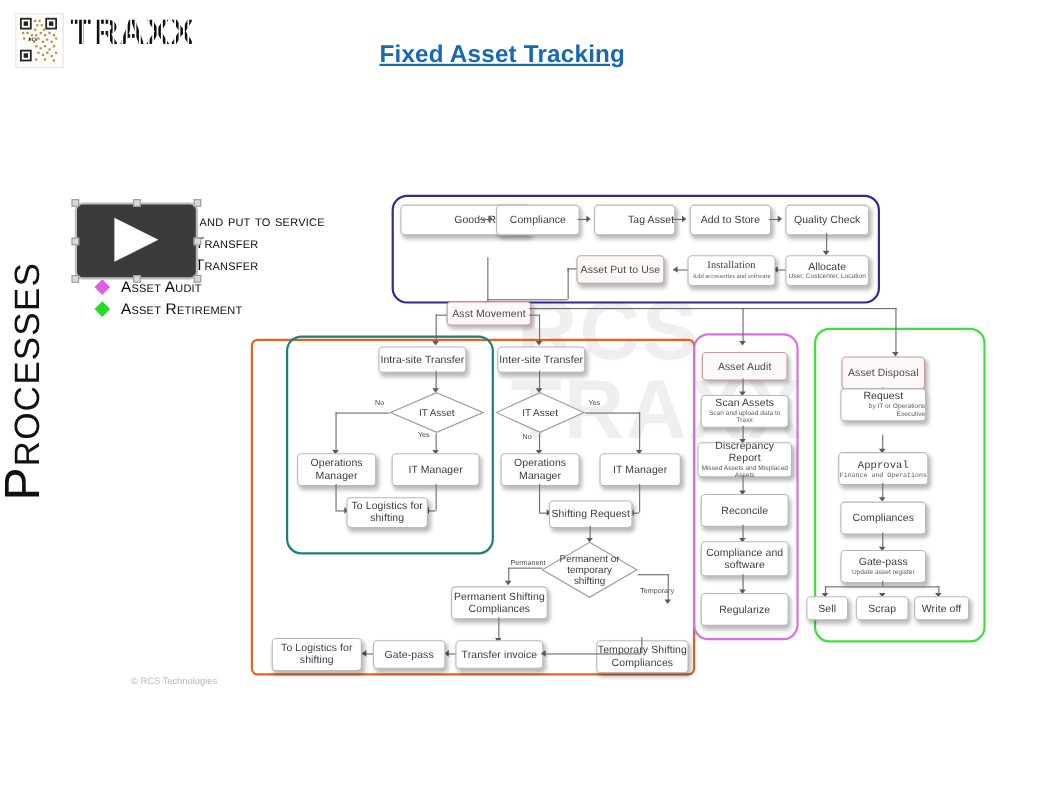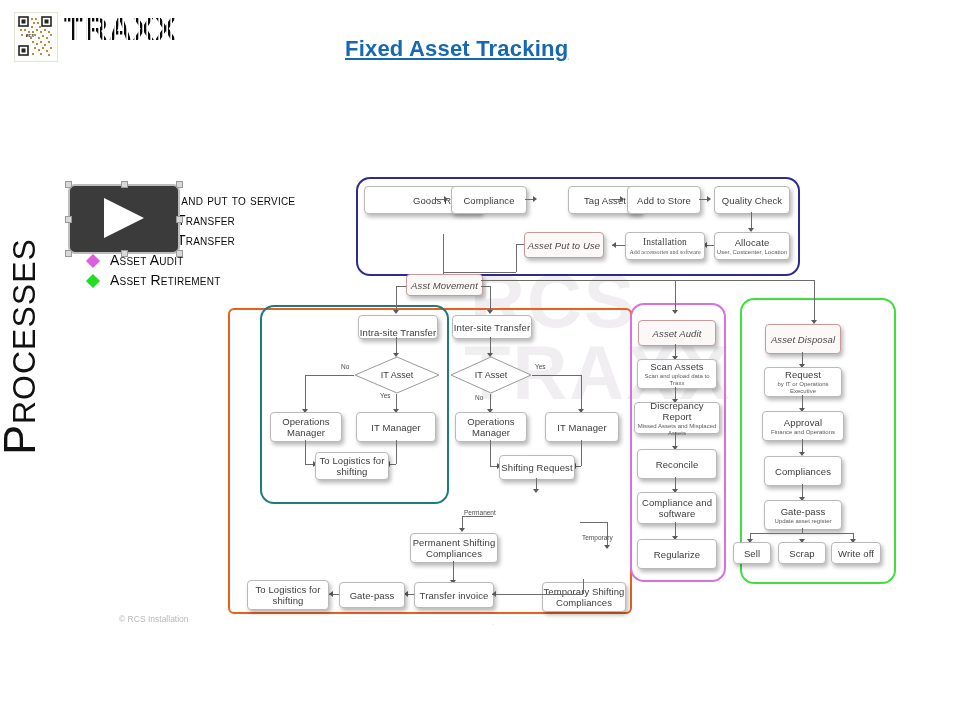--- a/index.html
+++ b/index.html
@@ -57,21 +57,21 @@
   #grp-disposal{left:740px;top:298px;width:152px;height:282px;border:2px solid #3ee03e;}
 
   
   .node{position:absolute;background:#ffffff;border:1px solid #b9b9b9;border-radius:4px;
      box-shadow:2px 3px 4px rgba(0,0,0,.28);
      display:flex;flex-direction:column;align-items:center;justify-content:center;
      text-align:center;color:#3b3b3b;}
   .node .t{font-size:9.5px;line-height:11px;letter-spacing:.1px;}
   .node .s{font-size:6px;line-height:7px;color:#5a5a5a;margin-top:1px;}
   .node.accent{border:1px solid #c99a9a;background:#fdf8f8;}
-  .node.accent .t{color:#4a4a4a;font-style:italic;}
+  .node.accent .t{color:#4a4a4a;}
 
   
   .decision{position:absolute;}
   .decision .dshape{position:absolute;left:0;top:0;width:100%;height:100%;}
   .decision .dlabel{position:absolute;left:0;top:0;width:100%;height:100%;
      display:flex;flex-direction:column;align-items:center;justify-content:center;
      text-align:center;font-size:9px;line-height:10px;color:#3b3b3b;}
 
   
   .ln{position:absolute;background:#6b6b6b;}
@@ -206,21 +206,21 @@
     </div>
   <div class="ln lnh" style="left:436px;top:199px;width:10px;"></div>
   <div class="arr arr-r" style="left:444px;top:196px;"></div>
 
   <div class="node" style="left:451px;top:186px;width:74px;height:26px;">
     <span class="t">Compliance</span>
     </div>
   <div class="ln lnh" style="left:525px;top:199px;width:10px;"></div>
   <div class="arr arr-r" style="left:533px;top:196px;"></div>
 
-  <div class="node" style="left:568px;top:186px;width:72px;height:26px;">
+  <div class="node" style="left:540px;top:186px;width:72px;height:26px;align-items:flex-end;">
     <span class="t">Tag Asset</span>
     </div>
   <div class="ln lnh" style="left:612px;top:199px;width:10px;"></div>
   <div class="arr arr-r" style="left:620px;top:196px;"></div>
 
   <div class="node" style="left:627px;top:186px;width:72px;height:26px;">
     <span class="t">Add to Store</span>
     </div>
   <div class="ln lnh" style="left:699px;top:199px;width:10px;"></div>
   <div class="arr arr-r" style="left:707px;top:196px;"></div>
@@ -273,21 +273,21 @@
   <div class="arr arr-d" style="left:487px;top:310px;"></div>
 
   <div class="ln lnh" style="left:481px;top:280px;width:195px;"></div>
   <div class="ln lnv" style="left:675px;top:280px;height:32px;"></div>
   <div class="arr arr-d" style="left:672px;top:310px;"></div>
 
   <div class="ln lnh" style="left:675px;top:280px;width:140px;"></div>
   <div class="ln lnv" style="left:814px;top:280px;height:42px;"></div>
   <div class="arr arr-d" style="left:811px;top:320px;"></div>
 
-  <div class="node" style="left:358px;top:315px;width:78px;height:22px;justify-content:flex-end;">
+  <div class="node" style="left:344px;top:315px;width:78px;height:22px;">
     <span class="t">Intra-site Transfer</span>
     </div>
   <div class="ln lnv" style="left:396px;top:337px;height:18px;"></div>
   <div class="arr arr-d" style="left:393px;top:353px;"></div>
 
   <div class="decision" style="left:354px;top:356px;width:86px;height:38px;">
     <svg class="dshape" viewBox="0 0 86 38">
         <polygon points="43,1 85,19 43,37 1,19" fill="#ffffff" stroke="#9a9a9a" stroke-width="1"></polygon>
       </svg>
     <div class="dlabel">
@@ -362,20 +362,28 @@
   <div class="ln lnh" style="left:572px;top:466px;width:9px;"></div>
   <div class="arr arr-l" style="left:572px;top:463px;"></div>
 
   <div class="node" style="left:499px;top:455px;width:74px;height:23px;">
     <span class="t">Shifting Request</span>
     </div>
 
   <div class="ln lnv" style="left:536px;top:478px;height:13px;"></div>
   <div class="arr arr-d" style="left:533px;top:489px;"></div>
 
+  <div class="decision" style="left:492px;top:492px;width:88px;height:52px;">
+    <svg class="dshape" viewBox="0 0 88 52">
+        <polygon points="44,1 87,26 44,51 1,26" fill="#ffffff" stroke="#9a9a9a" stroke-width="1"></polygon>
+      </svg>
+    <div class="dlabel">
+        <span style="width:66px;">Permanent or temporary shifting</span>
+      </div>
+  </div>
   <div class="edge-label" style="left:464px;top:509px;">Permanent</div>
   <div class="edge-label" style="left:582px;top:534px;">Temporary</div>
 
   <div class="ln lnh" style="left:462px;top:516px;width:31px;"></div>
   <div class="ln lnv" style="left:462px;top:516px;height:14px;"></div>
   <div class="arr arr-d" style="left:459px;top:528px;"></div>
 
   <div class="node" style="left:410px;top:533px;width:86px;height:28px;">
     <span class="t">Permanent Shifting Compliances</span>
     </div>
@@ -448,28 +456,28 @@
   <div class="node" style="left:637px;top:539px;width:78px;height:28px;">
     <span class="t">Regularize</span>
     </div>
 
   <div class="node accent" style="left:765px;top:324px;width:74px;height:28px;">
     <span class="t">Asset Disposal</span>
     </div>
   <div class="ln lnv" style="left:802px;top:352px;height:14px;"></div>
   <div class="arr arr-d" style="left:799px;top:364px;"></div>
 
-  <div class="node" style="left:764px;top:367px;width:76px;height:28px;">
+  <div class="node" style="left:764px;top:353px;width:76px;height:28px;text-align:right;">
     <span class="t">Request</span>
     <span class="s">by IT or Operations Executive</span>
     </div>
   <div class="ln lnv" style="left:802px;top:395px;height:15px;"></div>
   <div class="arr arr-d" style="left:799px;top:408px;"></div>
 
-  <div class="node" style="left:762px;top:411px;width:80px;height:28px;">
+  <div class="node" style="left:762px;top:411px;width:80px;height:28px;font-family:Liberation Mono, monospace;">
     <span class="t">Approval</span>
     <span class="s">Finance and Operations</span>
     </div>
   <div class="ln lnv" style="left:802px;top:439px;height:15px;"></div>
   <div class="arr arr-d" style="left:799px;top:452px;"></div>
 
   <div class="node" style="left:764px;top:456px;width:76px;height:28px;">
     <span class="t">Compliances</span>
     </div>
   <div class="ln lnv" style="left:802px;top:484px;height:15px;"></div>
@@ -491,16 +499,16 @@
   <div class="node" style="left:733px;top:542px;width:36px;height:20px;">
     <span class="t">Sell</span>
     </div>
   <div class="node" style="left:778px;top:542px;width:46px;height:20px;">
     <span class="t">Scrap</span>
     </div>
   <div class="node" style="left:831px;top:542px;width:48px;height:20px;">
     <span class="t">Write off</span>
     </div>
 
-  <div id="footer-copy">© RCS Installation</div>
+  <div id="footer-copy">© RCS Technologies</div>
   <div id="tiny-mark">.</div>
 
 </div>
 
 </body></html>

